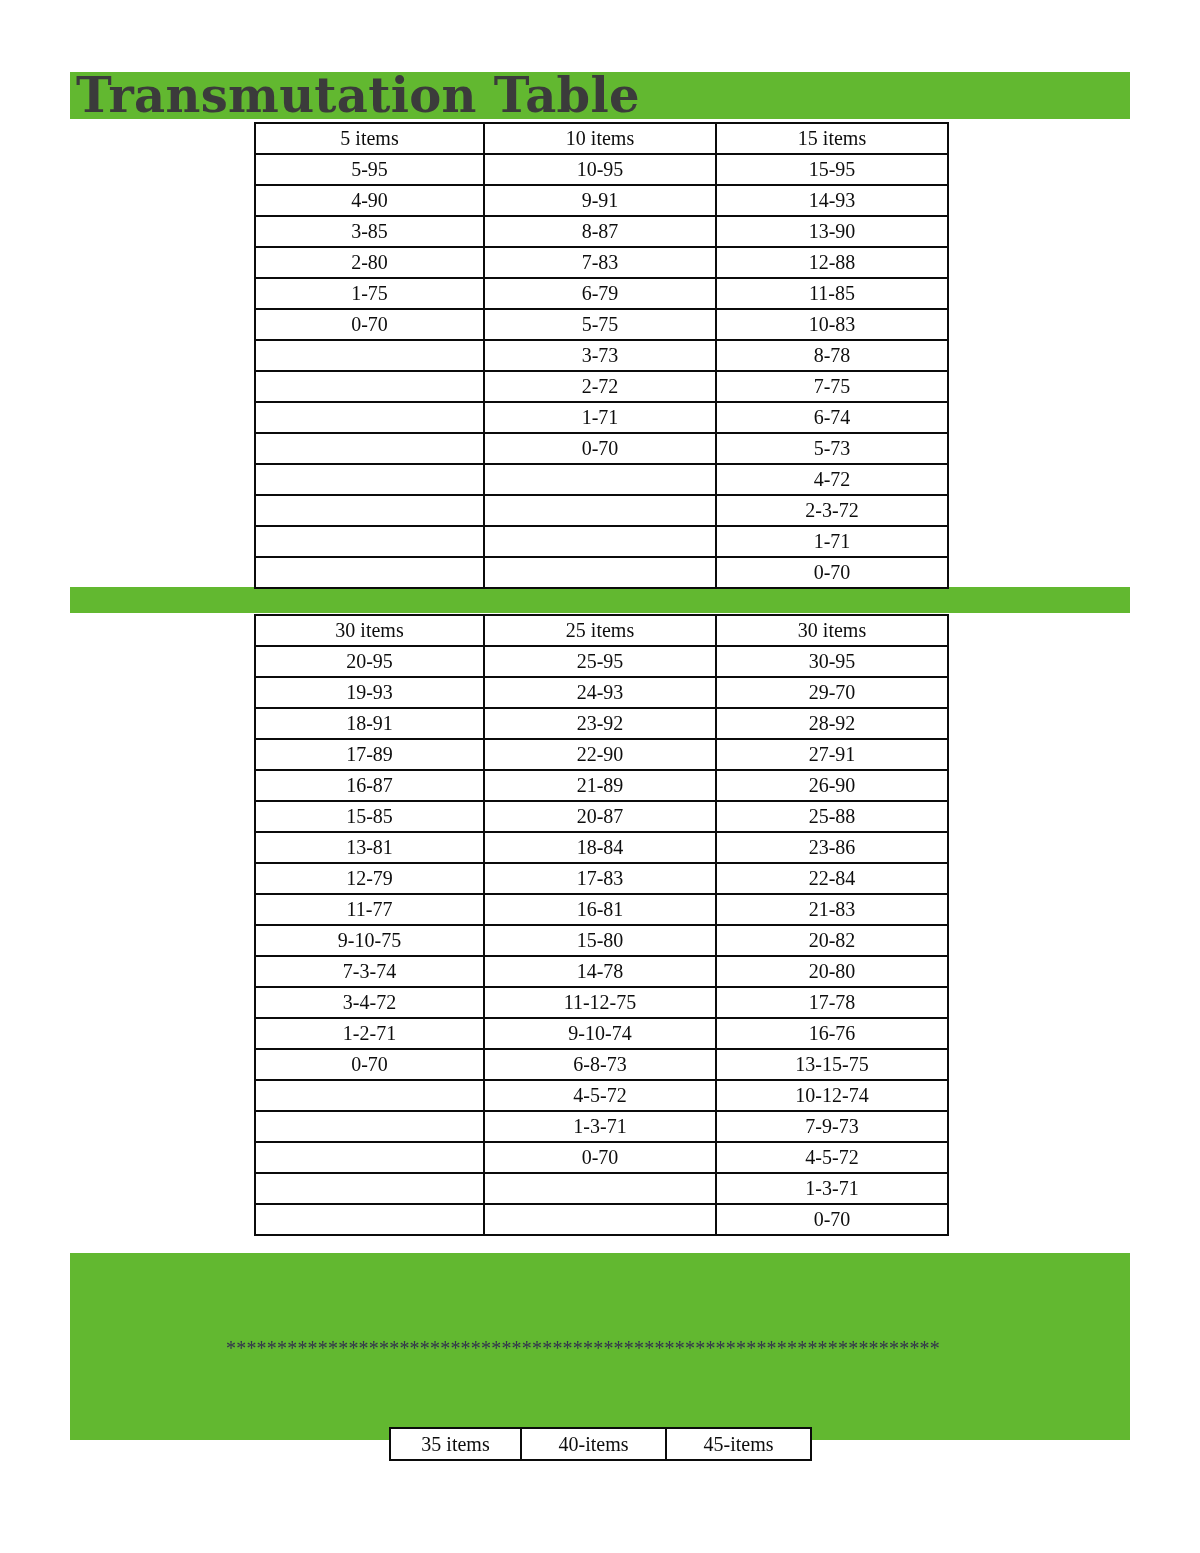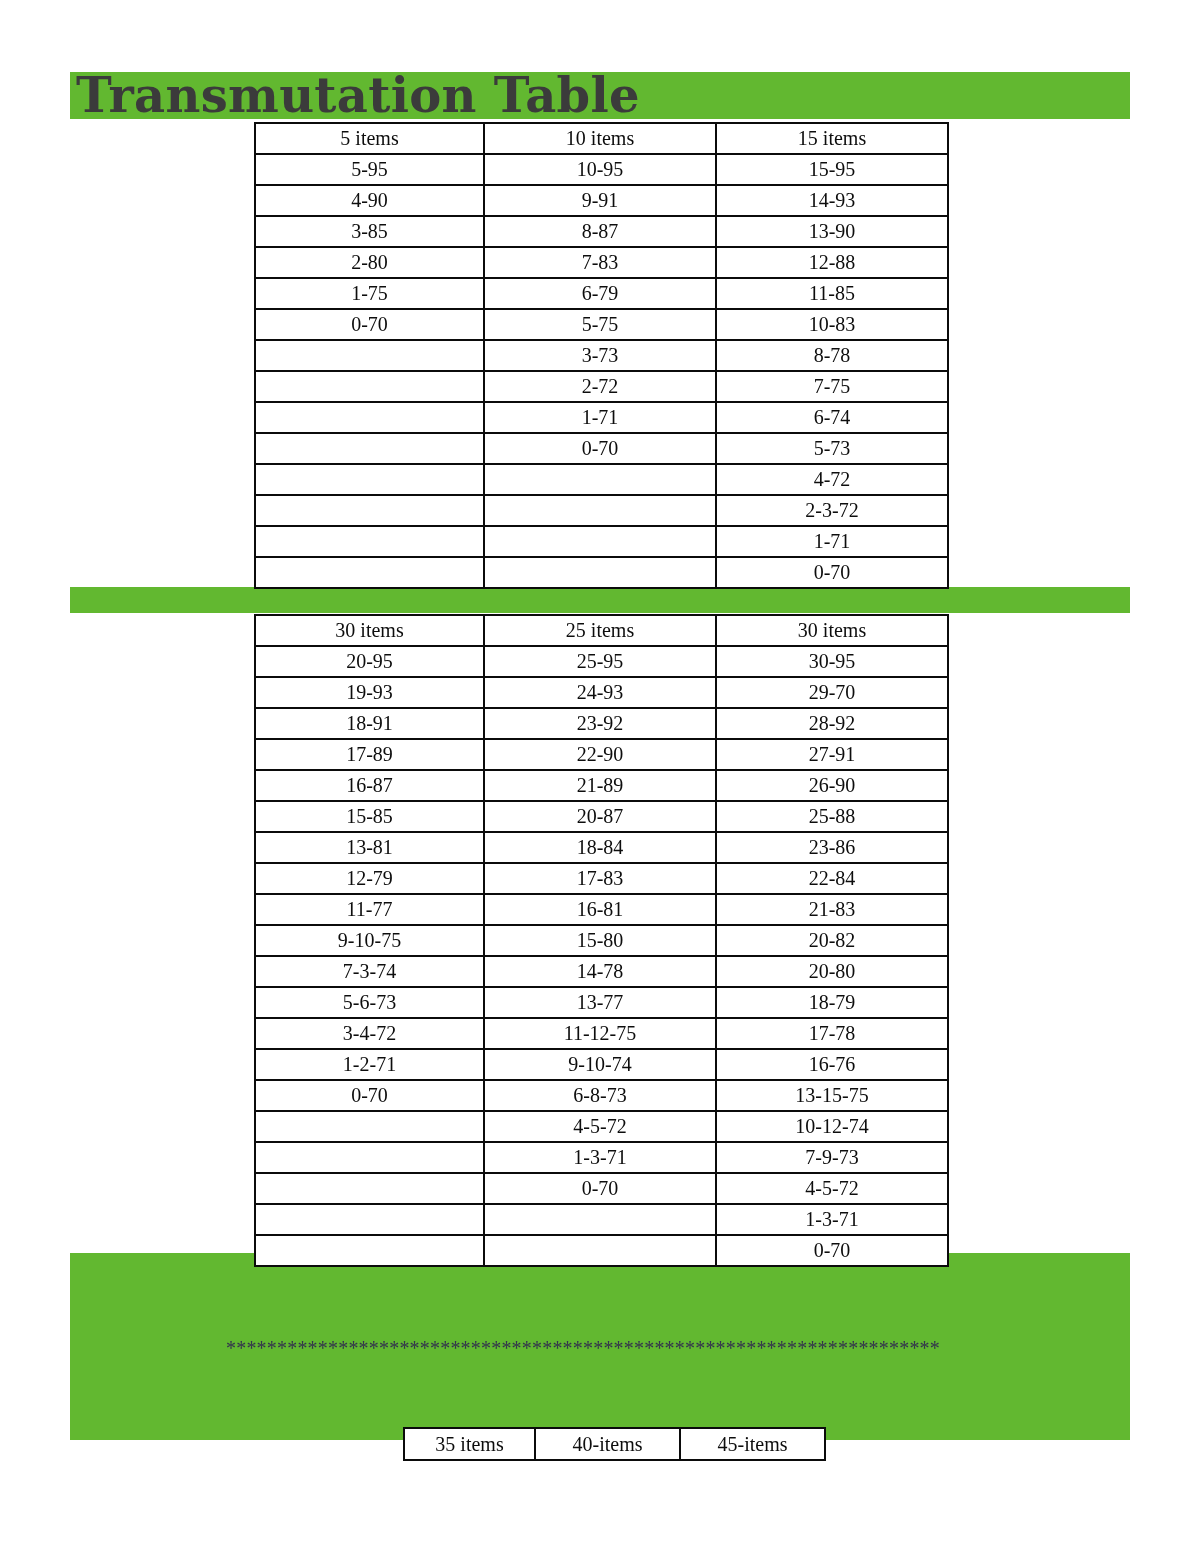--- a/index.html
+++ b/index.html
@@ -84,21 +84,21 @@
   }
   table.tt td.empty { color: transparent; }
 
   #table-primary   { left: 254px; top: 122px;  width: 693px; }
   #table-secondary { left: 254px; top: 614px;  width: 693px; }
 
   #table-primary col.c1,   #table-secondary col.c1 { width: 229px; }
   #table-primary col.c2,   #table-secondary col.c2 { width: 232px; }
   #table-primary col.c3,   #table-secondary col.c3 { width: 232px; }
 
-  #table-extra { left: 403px; top: 1427px; width: 421px; }
+  #table-extra { left: 389px; top: 1427px; width: 421px; }
   #table-extra col.e1 { width: 131px; }
   #table-extra col.e2 { width: 145px; }
   #table-extra col.e3 { width: 145px; }
   #table-extra td { height: 30px; line-height: 30px; }
 </style>
 </head>
 <body>
 
 <div class="page">
 
@@ -254,25 +254,20 @@
           <td>9-10-75</td>
           <td>15-80</td>
           <td>20-82</td>
         </tr>
         <tr>
           <td>7-3-74</td>
           <td>14-78</td>
           <td>20-80</td>
         </tr>
         <tr>
-          <td>5-6-73</td>
-          <td>13-77</td>
-          <td>18-79</td>
-        </tr>
-        <tr>
           <td>3-4-72</td>
           <td>11-12-75</td>
           <td>17-78</td>
         </tr>
         <tr>
           <td>1-2-71</td>
           <td>9-10-74</td>
           <td>16-76</td>
         </tr>
         <tr>

